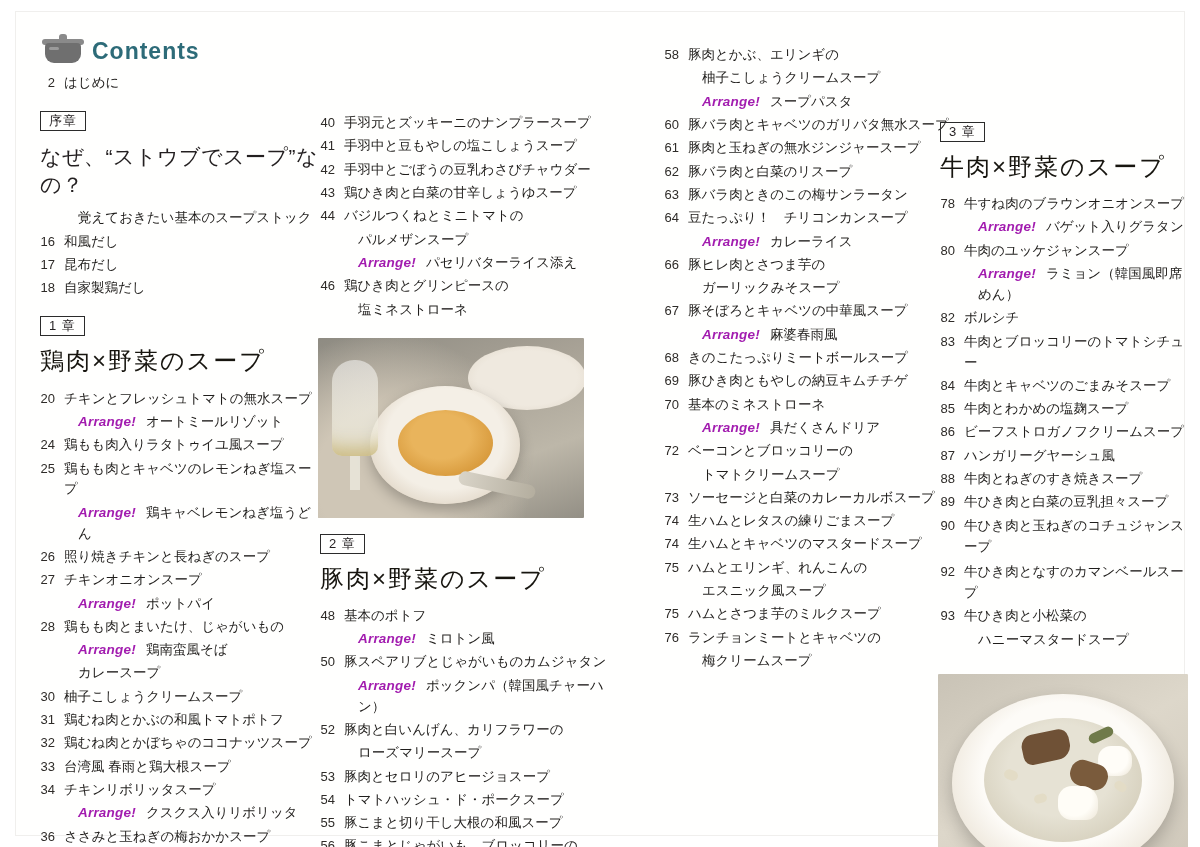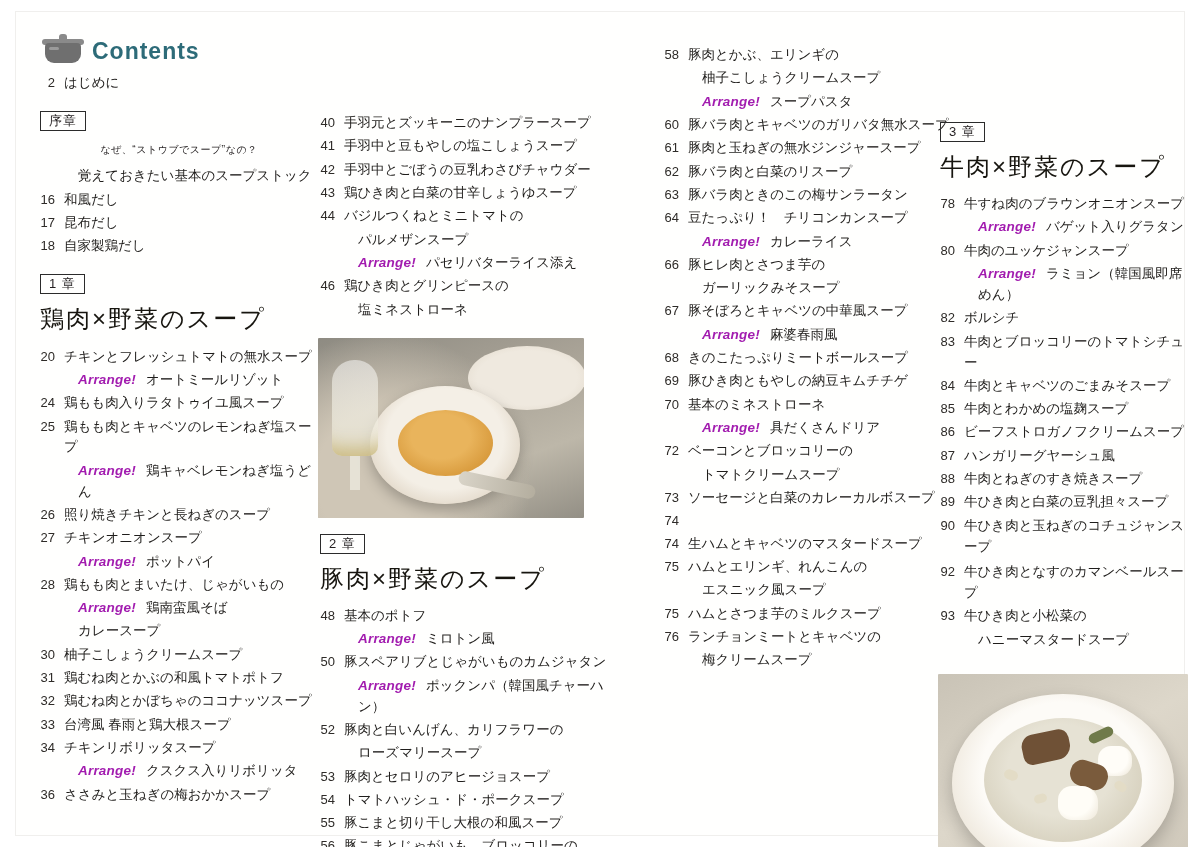--- a/index.html
+++ b/index.html
@@ -92,21 +92,21 @@
     padding:2px 8px 3px 8px;
     letter-spacing:1px;
     line-height:1;
   }
   .chap-title {
     font-size:24px; letter-spacing:2px;
     margin:9px 0 10px 2px;
     color:#17150f;
   }
   .sec-note {
-    font-size:10px; margin:12px 0 8px 2px; letter-spacing:0.5px;text-align:center;
+    font-size:21px; margin:12px 0 8px 2px; letter-spacing:0.5px;
   }
 
   
   .photo {
     margin:16px 0 8px 0;
     border-radius:1px;
     position:relative;
     overflow:hidden;
   }
   .photo1 { width:266px; height:180px; }
@@ -492,20 +492,21 @@
       <div class="entry cont indent1">
         <span class="pg"></span>
         <span class="tt">トマトクリームスープ</span>
       </div>
       <div class="entry">
         <span class="pg">73</span>
         <span class="tt">ソーセージと白菜のカレーカルボスープ</span>
       </div>
       <div class="entry">
         <span class="pg">74</span>
+        <span class="tt">生ハムとレタスの練りごまスープ</span>
       </div>
       <div class="entry">
         <span class="pg">74</span>
         <span class="tt">生ハムとキャベツのマスタードスープ</span>
       </div>
       <div class="entry">
         <span class="pg">75</span>
         <span class="tt">ハムとエリンギ、れんこんの</span>
       </div>
       <div class="entry cont indent1">

